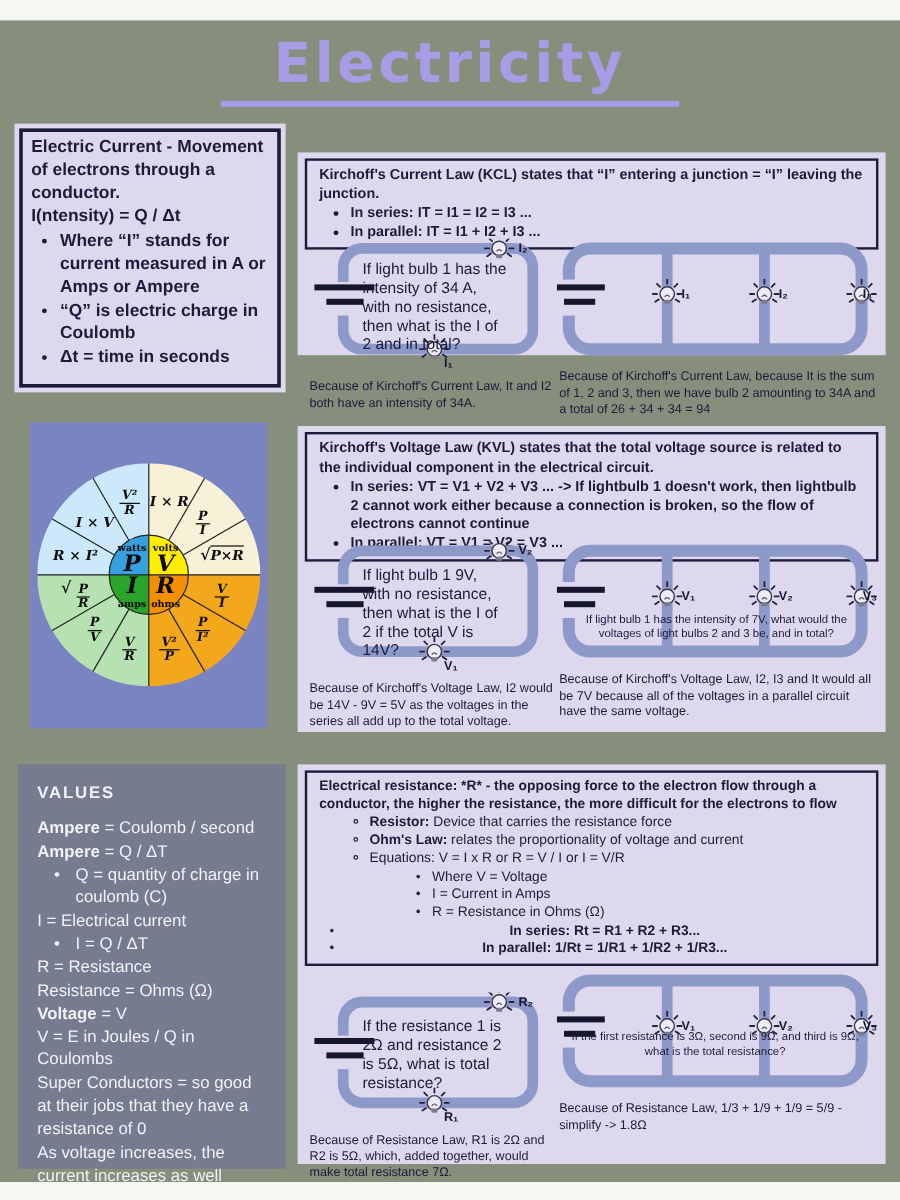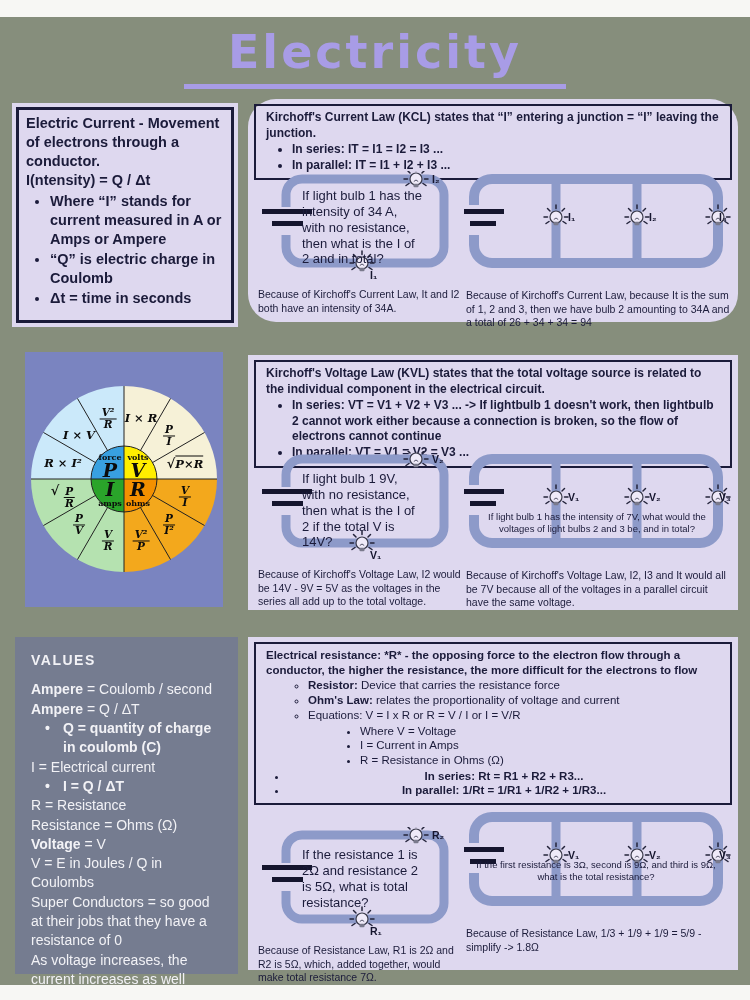--- a/index.html
+++ b/index.html
@@ -21,21 +21,21 @@
 
   
   .current-box{left:12px; top:86px; width:226px; height:224px; background:var(--lav); padding:4px;}
   .cb-inner{border:3px solid var(--navy); height:100%; padding:4px 7px;
     color:var(--navy); font-weight:bold; font-size:14.5px; line-height:1.32;}
   .cb-inner ul{margin:0; padding-left:24px; list-style:disc;}
   .cb-inner li{margin:1px 0;}
 
   
   .law-panel{width:490px; background:var(--lav);}
-  .kcl-panel{left:248px; top:82px;  height:223px;border-radius:28px;}
+  .kcl-panel{left:248px; top:110px;  height:169px;}
   .kvl-panel{left:248px; top:338px; height:255px;}
   .res-panel{left:248px; top:620px; height:333px;}
   .law-box{margin:5px 6px; border:2px solid var(--navy); padding:4px 10px 5px;
     color:var(--navy); font-weight:bold; font-size:12px; line-height:1.3;}
   .law-box ul{margin:1px 0 0; padding-left:26px; list-style:disc;}
   .res-box{font-size:11.5px; line-height:1.28;}
   .nrm{font-weight:normal;}
   ul.circ-list{list-style:circle; padding-left:42px;}
   ul.dot-list{list-style:disc; padding-left:52px;}
   ul.rules-list{list-style:disc; padding-left:22px;text-align:center;}
@@ -46,21 +46,21 @@
   .loop{fill:none; stroke:var(--circ);}
   .series .loop{stroke-width:9;}
   .parallel .loop{stroke-width:10;}
   .divider{fill:var(--circ);}
   .gapmask{fill:var(--lav);}
   .bat{fill:#15152e;}
   .bulb-label{position:absolute; font-size:10.5px; color:#15152e; font-weight:bold;}
   .circ-q{position:absolute; font-size:13px; line-height:1.22; color:var(--navy);}
   .circ-q.centered{text-align:center;}
   .circ-caption{font-size:10.5px; line-height:1.3; color:var(--navy); margin-top:12px; padding-left:2px;}
-  .parallel .circ-caption{margin-top:13px;}
+  .parallel .circ-caption{margin-top:4px;}
 
   
   .wheel-panel{left:25px; top:335px; width:198px; height:255px; background:var(--wheelbg);}
   .wheel{position:relative; width:186px; height:186px; margin:34px auto 0;}
   .wf{position:absolute; transform:translate(-50%,-50%); white-space:nowrap; color:#0b0b0b;
       font-family:"DejaVu Serif", serif; font-weight:bold; font-style:italic; font-size:11.5px;}
   .frac{display:inline-flex; flex-direction:column; align-items:center; line-height:1.05; font-size:10.5px;}
   .frac .num{border-bottom:1.3px solid #0b0b0b; padding:0 2px;}
   .radical{font-size:13px;}
   .overl{text-decoration:overline;}
@@ -68,21 +68,21 @@
       font-family:"DejaVu Serif", serif; line-height:1;}
   .wc .unit{display:block; font-size:8px; font-weight:bold;}
   .wc .letter{display:block; font-size:19px; font-weight:bold; font-style:italic;}
 
   
   .values-panel{left:15px; top:620px; width:223px; height:337px; background:var(--slate);
     color:#f2f2f6; padding:14px 16px; font-size:14px; line-height:1.38;}
   .values-header{font-weight:bold; letter-spacing:1.5px; font-size:14px; margin-bottom:10px;}
   .v-line{margin:0;}
   .v-line b{font-weight:bold;}
-  .v-line.bullet{position:relative; padding-left:32px;font-weight:bold;}
+  .v-line.bullet{position:relative; padding-left:32px;}
   .v-line.bullet::before{content:"\2022"; position:absolute; left:14px;}
 </style>
 </head>
 <body>
 
 <svg width="0" height="0" style="position:absolute" aria-hidden="true">
   <defs>
     <g id="bulb-sym">
       <circle cx="0" cy="0" r="6" fill="#efeaf8" stroke="#3a3a4a" stroke-width="1.2"></circle>
       <path d="M-2.2,2.5 Q0,-0.5 2.2,2.5" stroke="#55556a" fill="none" stroke-width="1"></path>
@@ -183,21 +183,21 @@
           <path d="M93,93 L126,93 A33,33 0 0 1 93,126 Z" fill="#f39000"></path>
           <path d="M93,93 L93,126 A33,33 0 0 1 60,93 Z" fill="#2aa42a"></path>
           <path d="M93,93 L60,93 A33,33 0 0 1 93,60 Z" fill="#38a0e0"></path>
           <circle cx="93" cy="93" r="33" fill="none" stroke="#222" stroke-width="1"></circle>
           <line x1="60" y1="93" x2="126" y2="93" stroke="#222" stroke-width="1"></line>
           <line x1="93" y1="60" x2="93" y2="126" stroke="#222" stroke-width="1"></line>
         </svg>
 
         
         <div class="wc" style="left:79px; top:80px;">
-          <span class="unit">force</span>
+          <span class="unit">watts</span>
           <span class="letter">P</span>
         </div>
         <div class="wc" style="left:107px; top:80px;">
           <span class="unit">volts</span>
           <span class="letter">V</span>
         </div>
         <div class="wc" style="left:79px; top:107px;">
           <span class="letter">I</span>
           <span class="unit">amps</span>
         </div>

